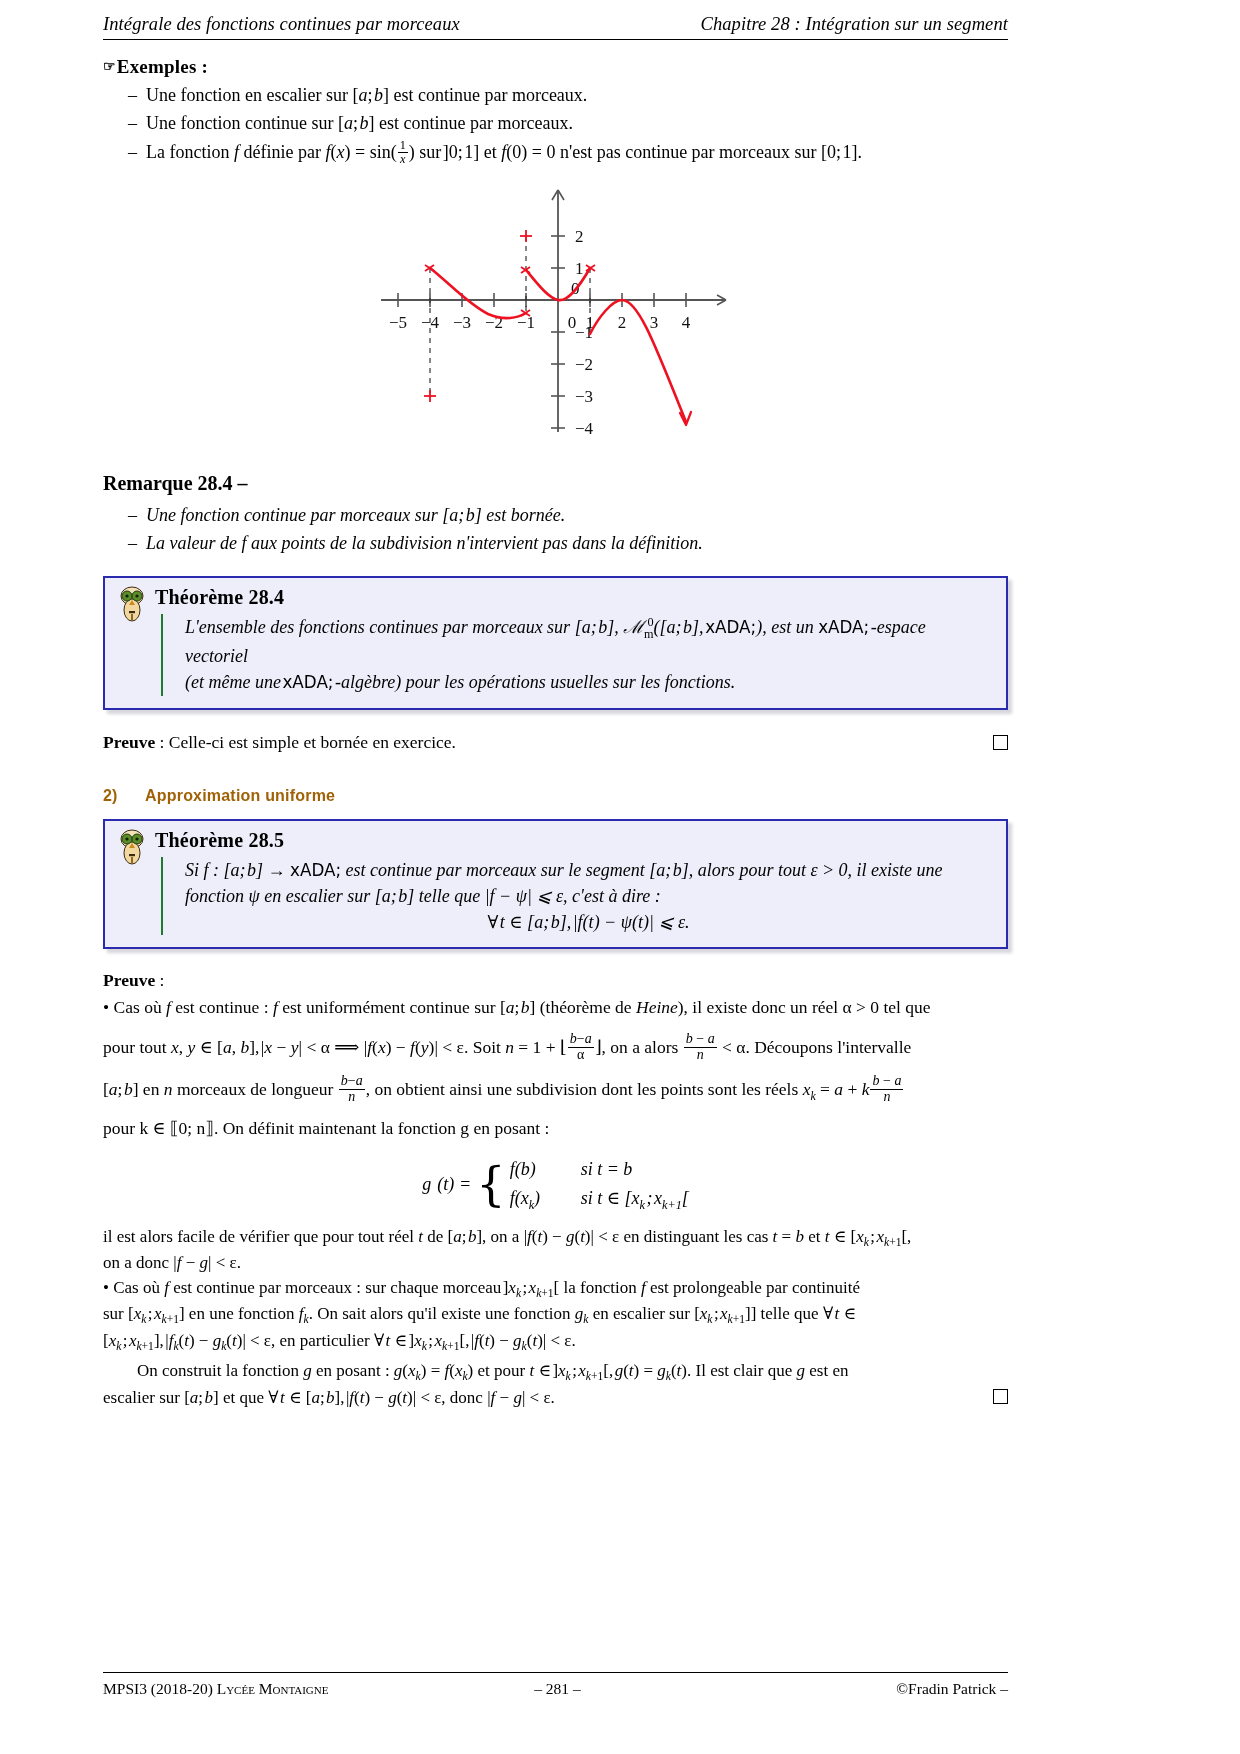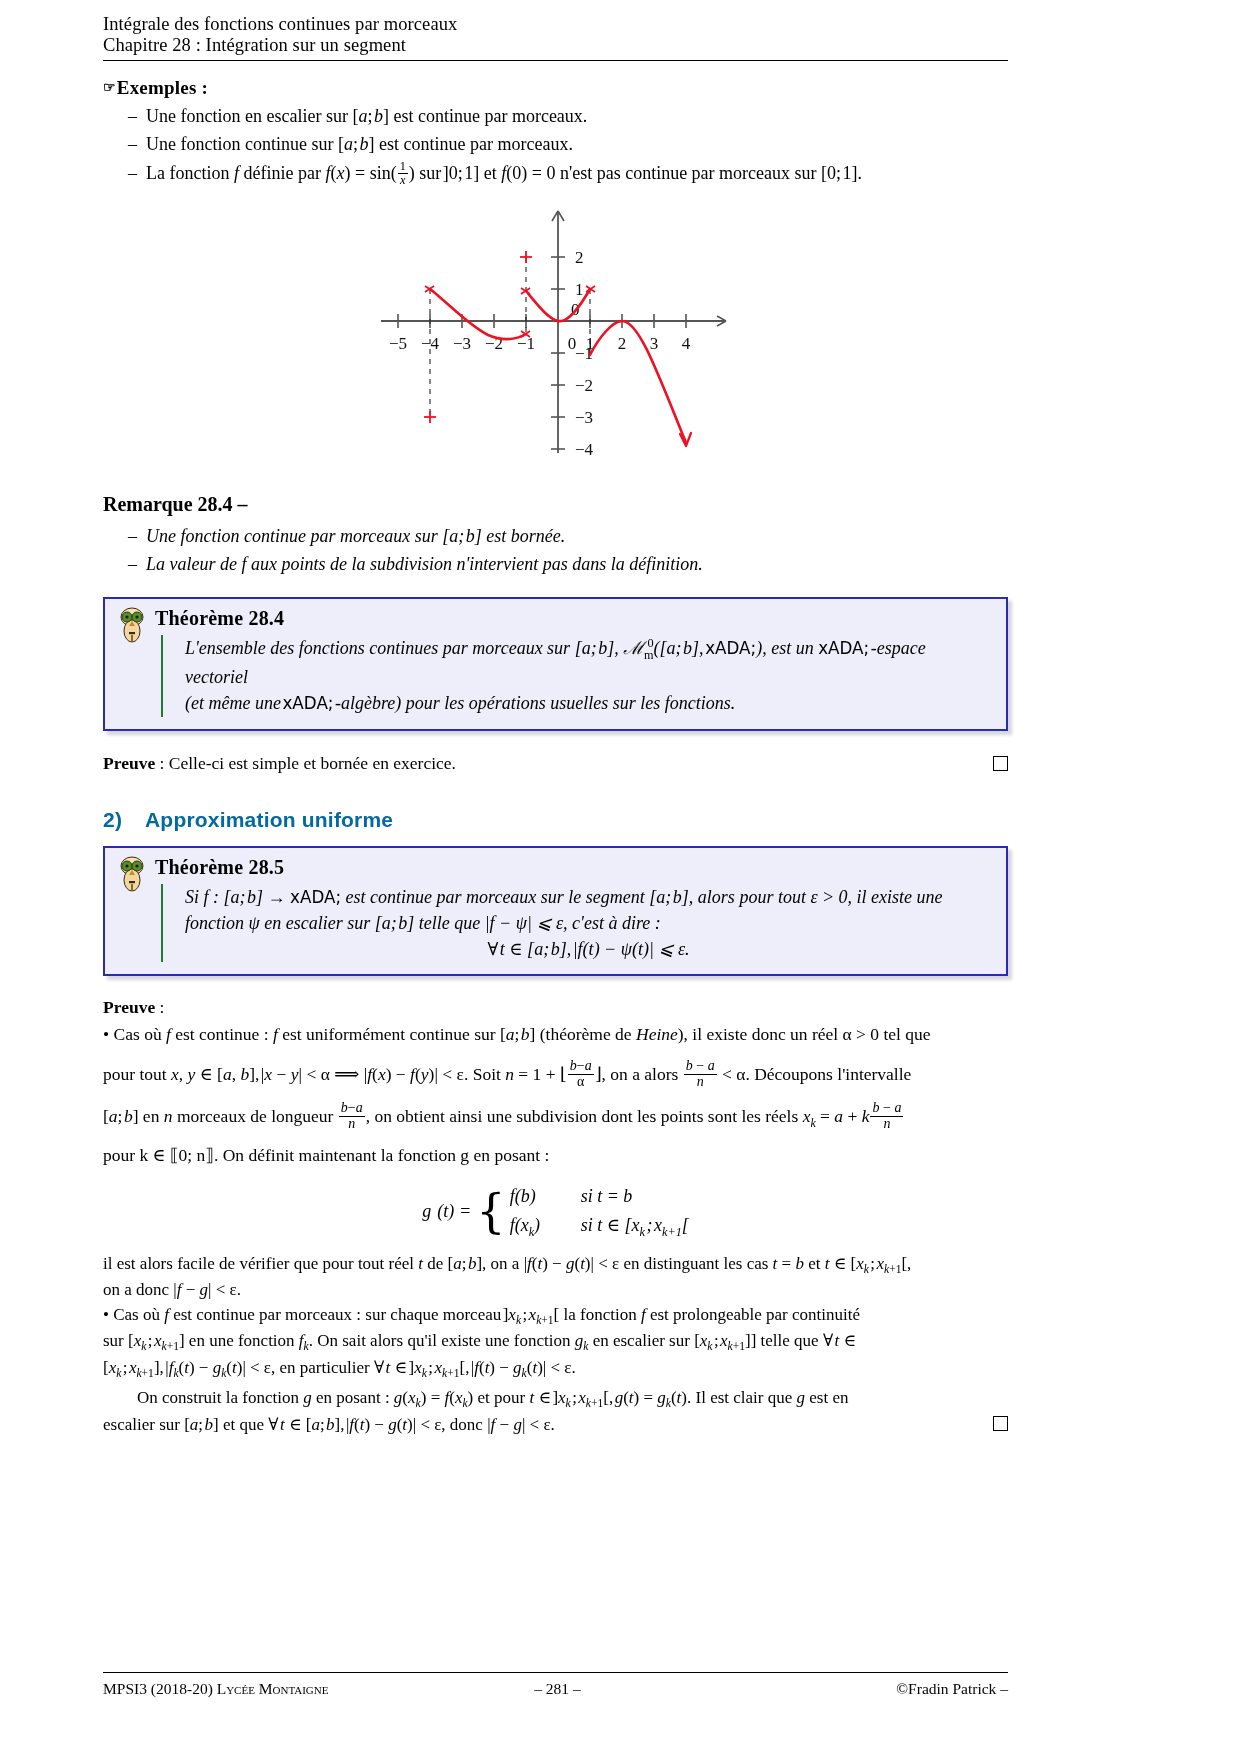--- a/index.html
+++ b/index.html
@@ -22,23 +22,23 @@
     left: 103px;
     top: 14px;
     width: 905px;
   }
 
   
   .runhead {
     display: flex;
     justify-content: space-between;
     align-items: baseline;
+    font-style: italic;
     font-size: 18.5px;
     letter-spacing: .1px;
-    flex-direction: column;
   }
   .runhead-rule {
     border-bottom: 1.6px solid #000;
     margin-top: 4px;
   }
 
   
   .para {
     font-size: 17.5px;
     line-height: 1.42;
@@ -136,24 +136,24 @@
     position: absolute;
     left: 12px;
     top: 6px;
     width: 30px;
     height: 40px;
   }
 
   
   .section-head {
     margin-top: 34px;
-    color: #0369a1;
+    color: #a16207;
     font-family: "Liberation Sans", "DejaVu Sans", sans-serif;
     font-weight: bold;
-    font-size: 21px;
+    font-size: 16px;
     letter-spacing: .2px;
   }
   .section-head .num { display: inline-block; width: 42px; }
 
   
   .proof-head { margin-top: 22px; font-size: 17.5px; }
   .qed {
     display: inline-block;
     width: 13px;
     height: 13px;

